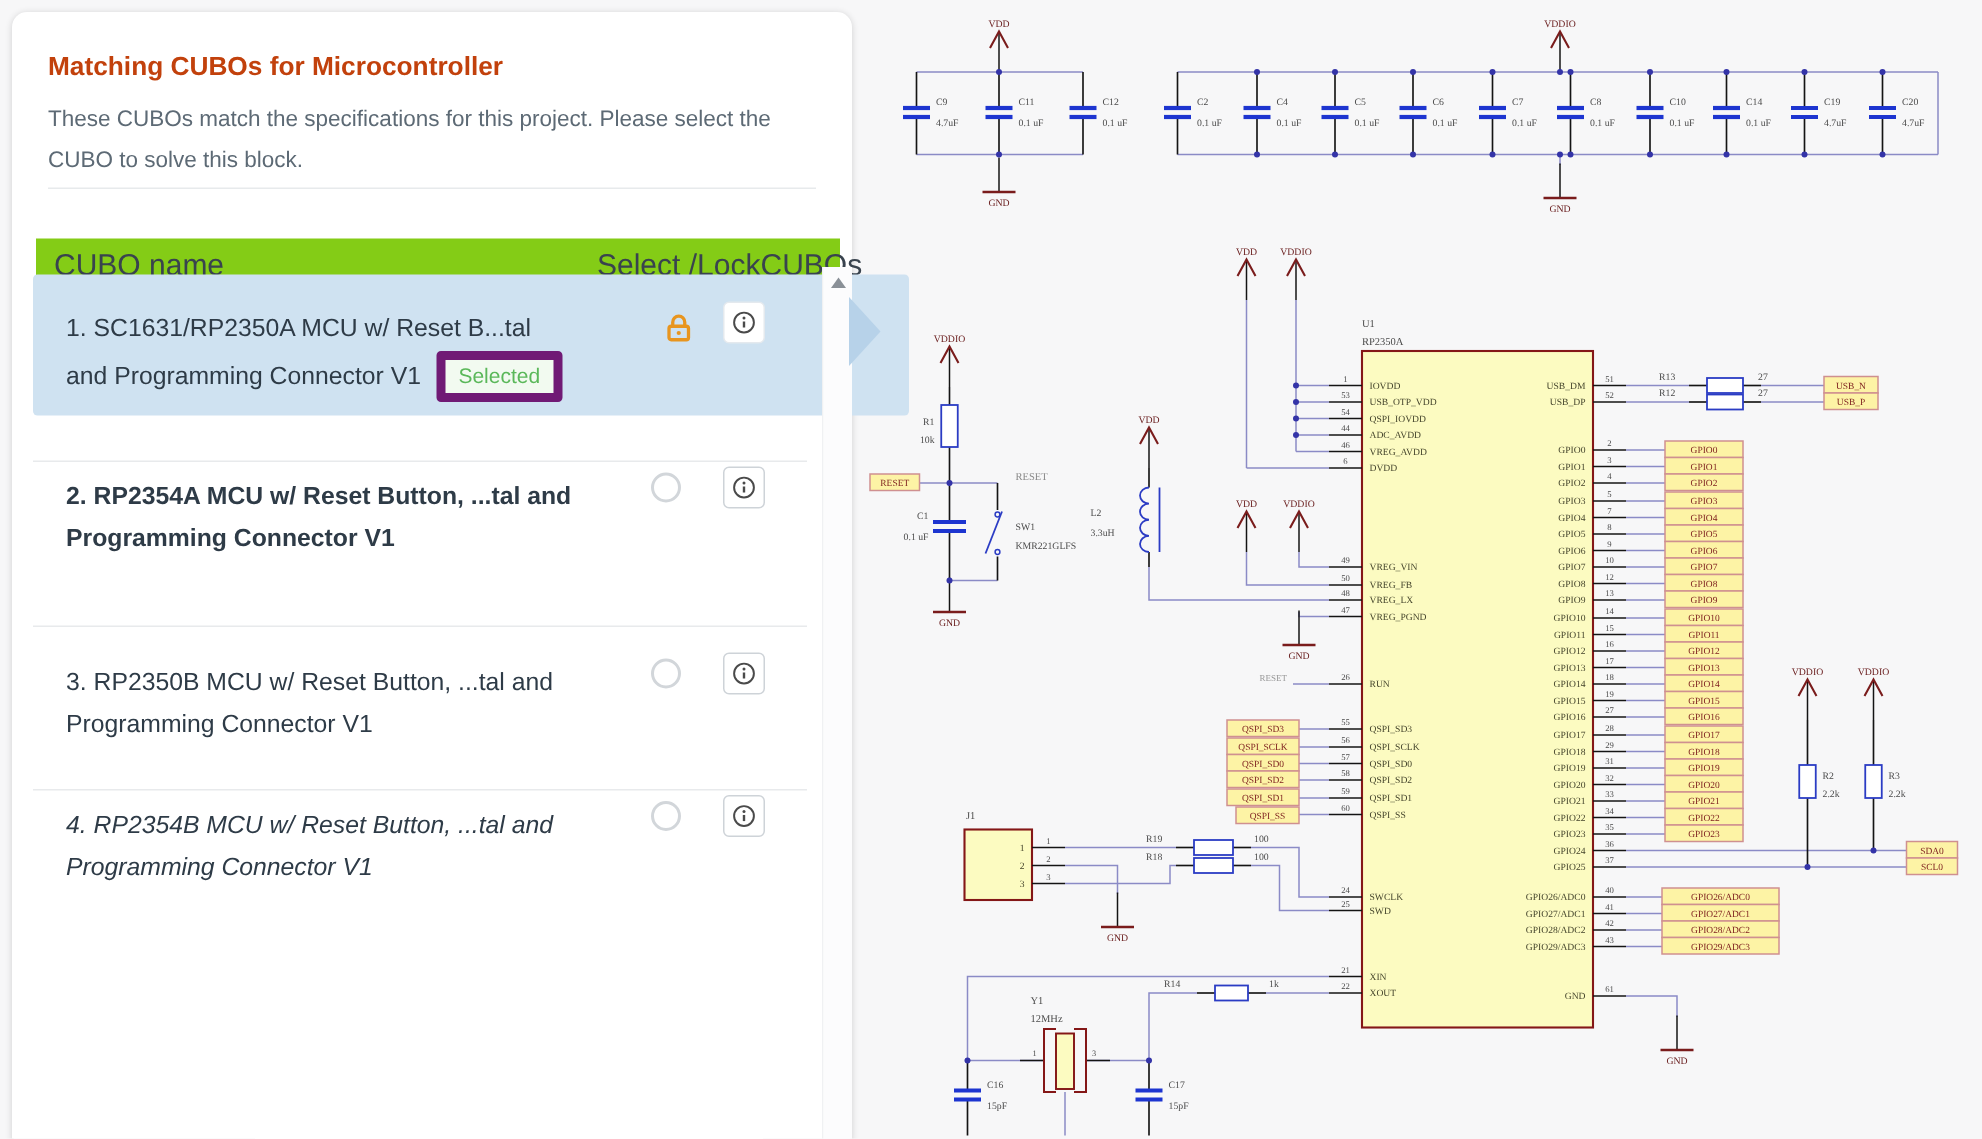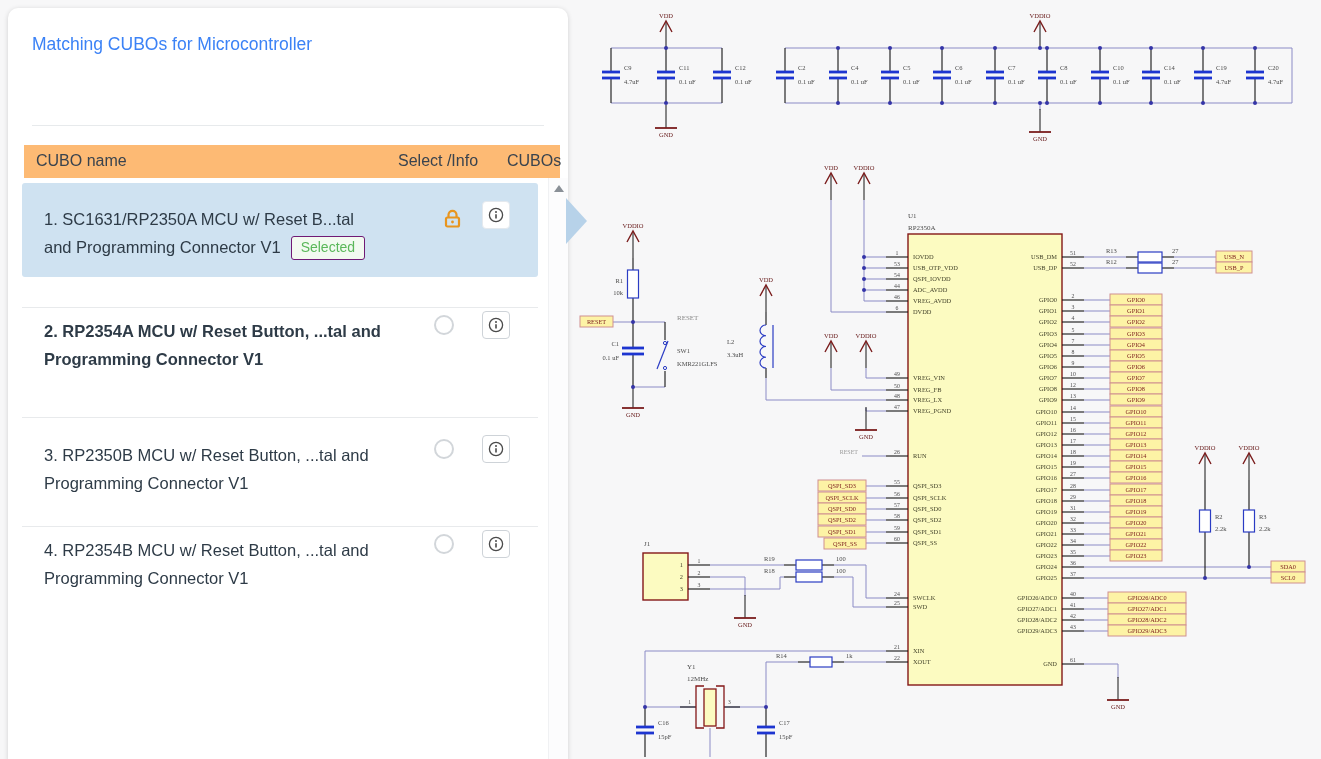--- a/index.html
+++ b/index.html
@@ -5,36 +5,36 @@
   * { margin:0; padding:0; box-sizing:border-box; }
   html,body { width:1321px; height:759px; overflow:hidden; background:#f7f7f8;
     font-family:"Liberation Sans", sans-serif; }
   .page { position:relative; width:1321px; height:759px; }
 
   #schematic-svg { position:absolute; left:0; top:0; }
   #schematic-svg text { font-family:"Liberation Serif", serif; }
 
   .panel { position:absolute; left:8px; top:8px; width:560px; height:760px;
     background:#ffffff; border-radius:10px; box-shadow:0 1px 5px rgba(0,0,0,.16); }
-  .p-title { position:absolute; left:24px; top:26px; font-size:17.5px; font-weight:400; color:#3b82f6; }
+  .p-title { position:absolute; left:24px; top:26px; font-size:17.5px; font-weight:700; color:#c2410c; }
   .p-sub { position:absolute; left:24px; top:58px; width:500px; font-size:15px; line-height:27px; color:#5d6a75; }
   .p-div { position:absolute; left:24px; top:117px; width:512px; height:1px; background:#e7eaec; }
-  .p-head { position:absolute; left:16px; top:137px; width:536px; height:33px; background:#fdba74;
-    font-size:16px; color:#39434e; }
+  .p-head { position:absolute; left:16px; top:151px; width:536px; height:33px; background:#84cc16;
+    font-size:20px; color:#39434e; }
   .p-head .h-name { position:absolute; left:12px; top:7px; }
   .p-head .h-select { position:absolute; left:374px; top:7px; }
   .p-head .h-info { position:absolute; left:483px; top:7px; }
 
-  .row { position:absolute; left:14px; width:516px; font-size:16.5px; line-height:27.5px;
+  .row { position:absolute; left:14px; width:584px; font-size:16.5px; line-height:27.5px;
     color:#2e3b47; padding-left:22px; }
   .row.selected { background:#cfe2f1; border-radius:3px; }
   .rowdiv { position:absolute; left:14px; width:516px; height:1px; background:#e8eaec; }
 
   .badge { display:inline-block; margin-left:10px; padding:1px 9px 2px; font-size:14px; line-height:19px;
-    color:#5bb85a; background:#f2faf0; border:1px solid #701a75; border-radius:3px; vertical-align:1px; }
+    color:#5bb85a; background:#f2faf0; border:6px solid #701a75; border-radius:3px; vertical-align:1px; }
 
   .ctrl-lock { position:absolute; left:422px; top:26px; width:17px; height:19px; cursor:pointer; }
   .radio { position:absolute; left:412px; top:7px; width:20px; height:20px; border:2px solid #d2d6da;
     border-radius:50%; background:#fff; cursor:pointer; }
   .info-btn { position:absolute; left:460px; width:28px; height:28px; background:#fff;
     border:1px solid #ced3d8; border-radius:4px; display:flex; align-items:center; justify-content:center;
     cursor:pointer; }
   .row.selected .info-btn { top:18px; border-color:#e4e9ee; }
   .row:not(.selected) .info-btn { top:3px; }
 
@@ -792,24 +792,25 @@
         <circle cx="1249" cy="567" r="2" fill="#3434a8"></circle>
       </g>
       <g>
         <text x="677" y="320" font-size="7" fill="#8a8a8a" text-anchor="start">RESET</text>
         <text x="858" y="454" font-size="6" fill="#9a9a9a" text-anchor="end">RESET</text>
       </g>
     </svg>
 
   <div class="panel">
     <div class="p-title">Matching CUBOs for Microcontroller</div>
+    <div class="p-sub">These CUBOs match the specifications for this project. Please select the CUBO to solve this block.</div>
     <div class="p-div"></div>
     <div class="p-head">
       <span class="h-name">CUBO name</span>
-      <span class="h-select">Select /Info</span>
+      <span class="h-select">Select /Lock</span>
       <span class="h-info">CUBOs</span>
     </div>
     <div id="rows">
         <div class="row selected" style="top: 175px; height: 94px; padding-top: 23px;">
           <div>1. SC1631/RP2350A MCU w/ Reset B...tal<br>and Programming Connector V1<span class="badge">Selected</span></div>
           <svg class="ctrl-lock" viewBox="0 0 17 19">
             <path d="M4.5 8.5 V5.8 a4 4 0 0 1 8 0 V8.5" fill="none" stroke="#e8951f" stroke-width="2.2"></path>
             <rect x="2" y="8.5" width="13" height="9" rx="1.5" fill="none" stroke="#e8951f" stroke-width="2.2"></rect>
             <circle cx="8.5" cy="13" r="1.4" fill="#e8951f"></circle>
           </svg>
@@ -839,21 +840,21 @@
           <div class="radio"></div>
           <div class="info-btn">
             <svg width="16" height="16" viewBox="0 0 16 16">
               <circle cx="8" cy="8" r="6.6" fill="none" stroke="#4a4a4a" stroke-width="1.3"></circle>
               <circle cx="8" cy="5" r="1" fill="#4a4a4a"></circle>
               <line x1="8" y1="7.3" x2="8" y2="11.4" stroke="#4a4a4a" stroke-width="1.6"></line>
             </svg>
           </div>
         </div>
         <div class="rowdiv" style="top: 518px;"></div>
-        <div class="row" style="top: 519px; height: 108px; padding-top: 10px;">
+        <div class="row" style="top: 519px; height: 108px; padding-top: 10px; font-style: italic;">
           <div>4. RP2354B MCU w/ Reset Button, ...tal and<br>Programming Connector V1</div>
           <div class="radio"></div>
           <div class="info-btn">
             <svg width="16" height="16" viewBox="0 0 16 16">
               <circle cx="8" cy="8" r="6.6" fill="none" stroke="#4a4a4a" stroke-width="1.3"></circle>
               <circle cx="8" cy="5" r="1" fill="#4a4a4a"></circle>
               <line x1="8" y1="7.3" x2="8" y2="11.4" stroke="#4a4a4a" stroke-width="1.6"></line>
             </svg>
           </div>
         </div>

